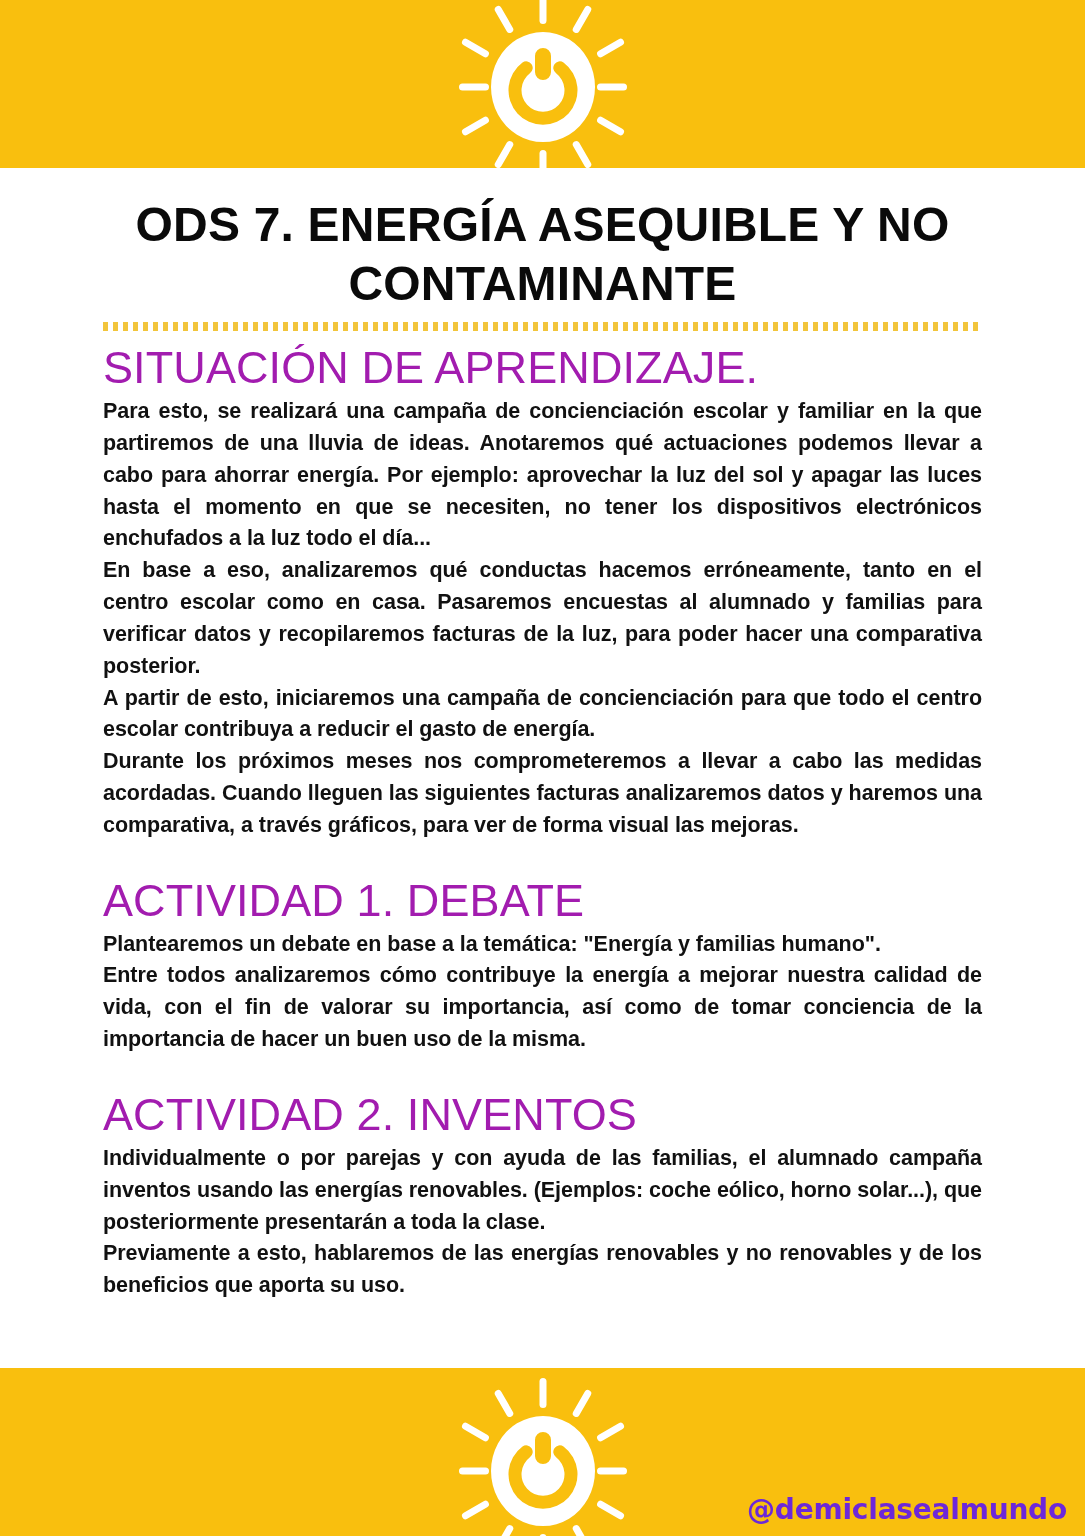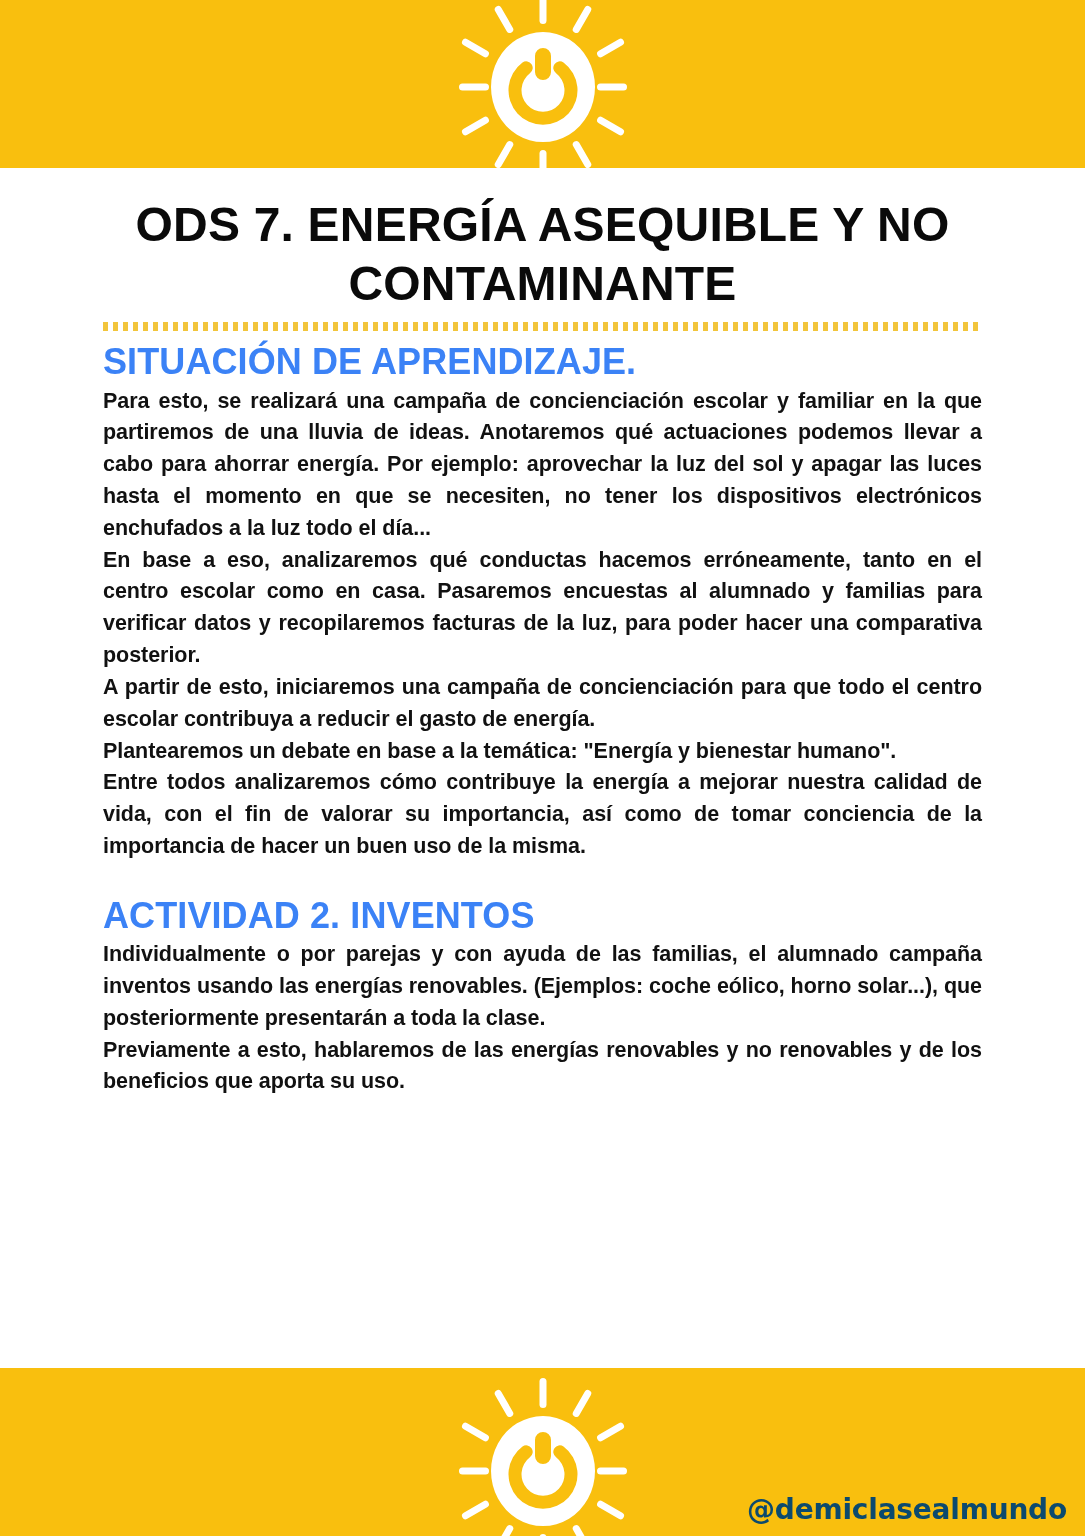--- a/index.html
+++ b/index.html
@@ -49,21 +49,21 @@
   .sun-wrap-bottom {
     top: 8px;
   }
 
   .handle {
     position: absolute;
     right: 18px;
     bottom: 10px;
     font-size: 28px;
     font-weight: bold;
-    color: #0c4a6e;
+    color: #6d28d9;
     letter-spacing: -0.2px;
     font-family: "DejaVu Sans", sans-serif;
     white-space: nowrap;
   }
 
   
   .content {
     flex: 1 1 auto;
     padding: 0 103px;
     box-sizing: border-box;
@@ -97,24 +97,24 @@
     background-repeat: repeat-x;
     background-position: left center;
   }
 
   .section {
     margin: 0;
   }
 
   h2.section-heading {
     margin: 10px 0 2px 0;
-    font-size: 36px;
+    font-size: 45px;
     line-height: 1.18;
-    font-weight: bold;
-    color: #3b82f6;
+    font-weight: normal;
+    color: #a21caf;
     letter-spacing: 0.1px;
     text-align: left;
   }
 
   h2.section-heading.activity {
     margin-top: 32px;
   }
 
   p.para {
     margin: 0;
@@ -177,24 +177,26 @@
 
     <h1 class="doc-title">ODS 7. ENERGÍA ASEQUIBLE Y NO CONTAMINANTE</h1>
 
     <div class="dotted-divider"></div>
 
     <div class="section">
       <h2 class="section-heading">SITUACIÓN DE APRENDIZAJE.</h2>
       <p class="para">Para esto, se realizará una campaña de concienciación escolar y familiar en la que partiremos de una lluvia de ideas. Anotaremos qué actuaciones podemos llevar a cabo para ahorrar energía. Por ejemplo: aprovechar la luz del sol y apagar las luces hasta el momento en que se necesiten, no tener los dispositivos electrónicos enchufados a la luz todo el día...</p>
       <p class="para">En base a eso, analizaremos qué conductas hacemos erróneamente, tanto en el centro escolar como en casa. Pasaremos encuestas al alumnado y familias para verificar datos y recopilaremos facturas de la luz, para poder hacer una comparativa posterior.</p>
       <p class="para">A partir de esto, iniciaremos una campaña de concienciación para que todo el centro escolar contribuya a reducir el gasto de energía.</p>
+      <p class="para">Durante los próximos meses nos comprometeremos a llevar a cabo las medidas acordadas. Cuando lleguen las siguientes facturas analizaremos datos y haremos una comparativa, a través gráficos, para ver de forma visual las mejoras.</p>
     </div>
 
     <div class="section">
-      <p class="para">Plantearemos un debate en base a la temática: "Energía y bienestar humano".</p>
+      <h2 class="section-heading activity">ACTIVIDAD 1. DEBATE</h2>
+      <p class="para">Plantearemos un debate en base a la temática: "Energía y familias humano".</p>
       <p class="para">Entre todos analizaremos cómo contribuye la energía a mejorar nuestra calidad de vida, con el fin de valorar su importancia, así como de tomar conciencia de la importancia de hacer un buen uso de la misma.</p>
     </div>
 
     <div class="section">
       <h2 class="section-heading activity">ACTIVIDAD 2. INVENTOS</h2>
       <p class="para">Individualmente o por parejas y con ayuda de las familias, el alumnado campaña inventos usando las energías renovables. (Ejemplos: coche eólico, horno solar...), que posteriormente presentarán a toda la clase.</p>
       <p class="para">Previamente a esto, hablaremos de las energías renovables y no renovables y de los beneficios que aporta su uso.</p>
     </div>
 
   </div>

